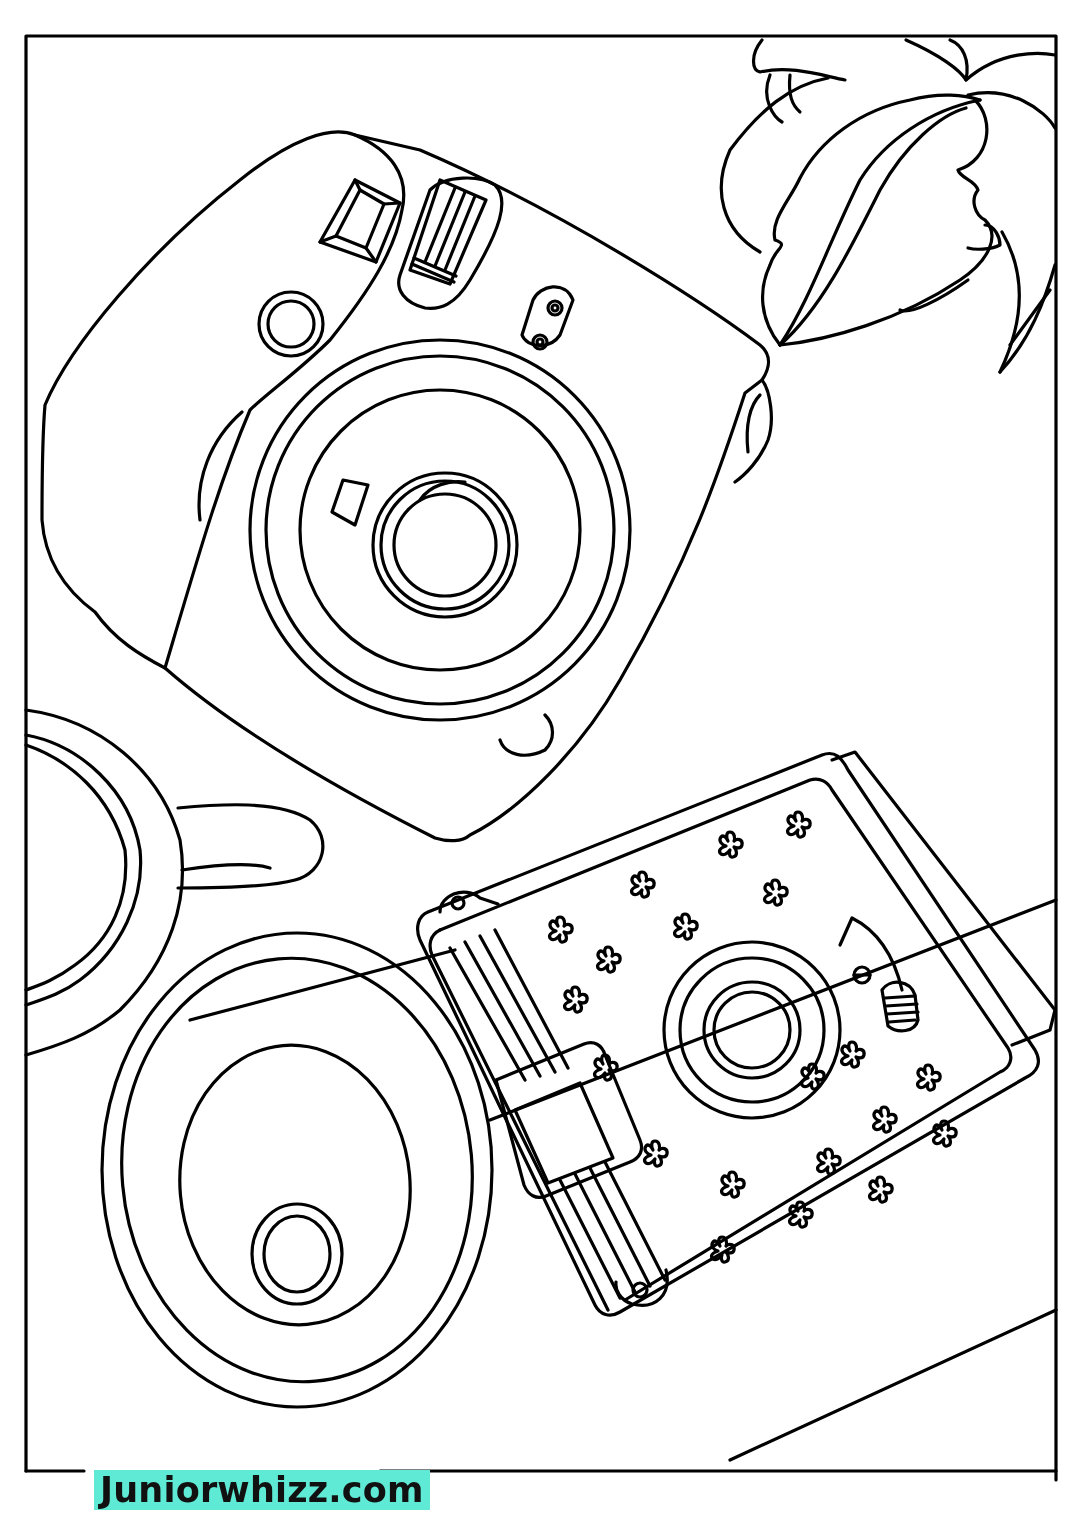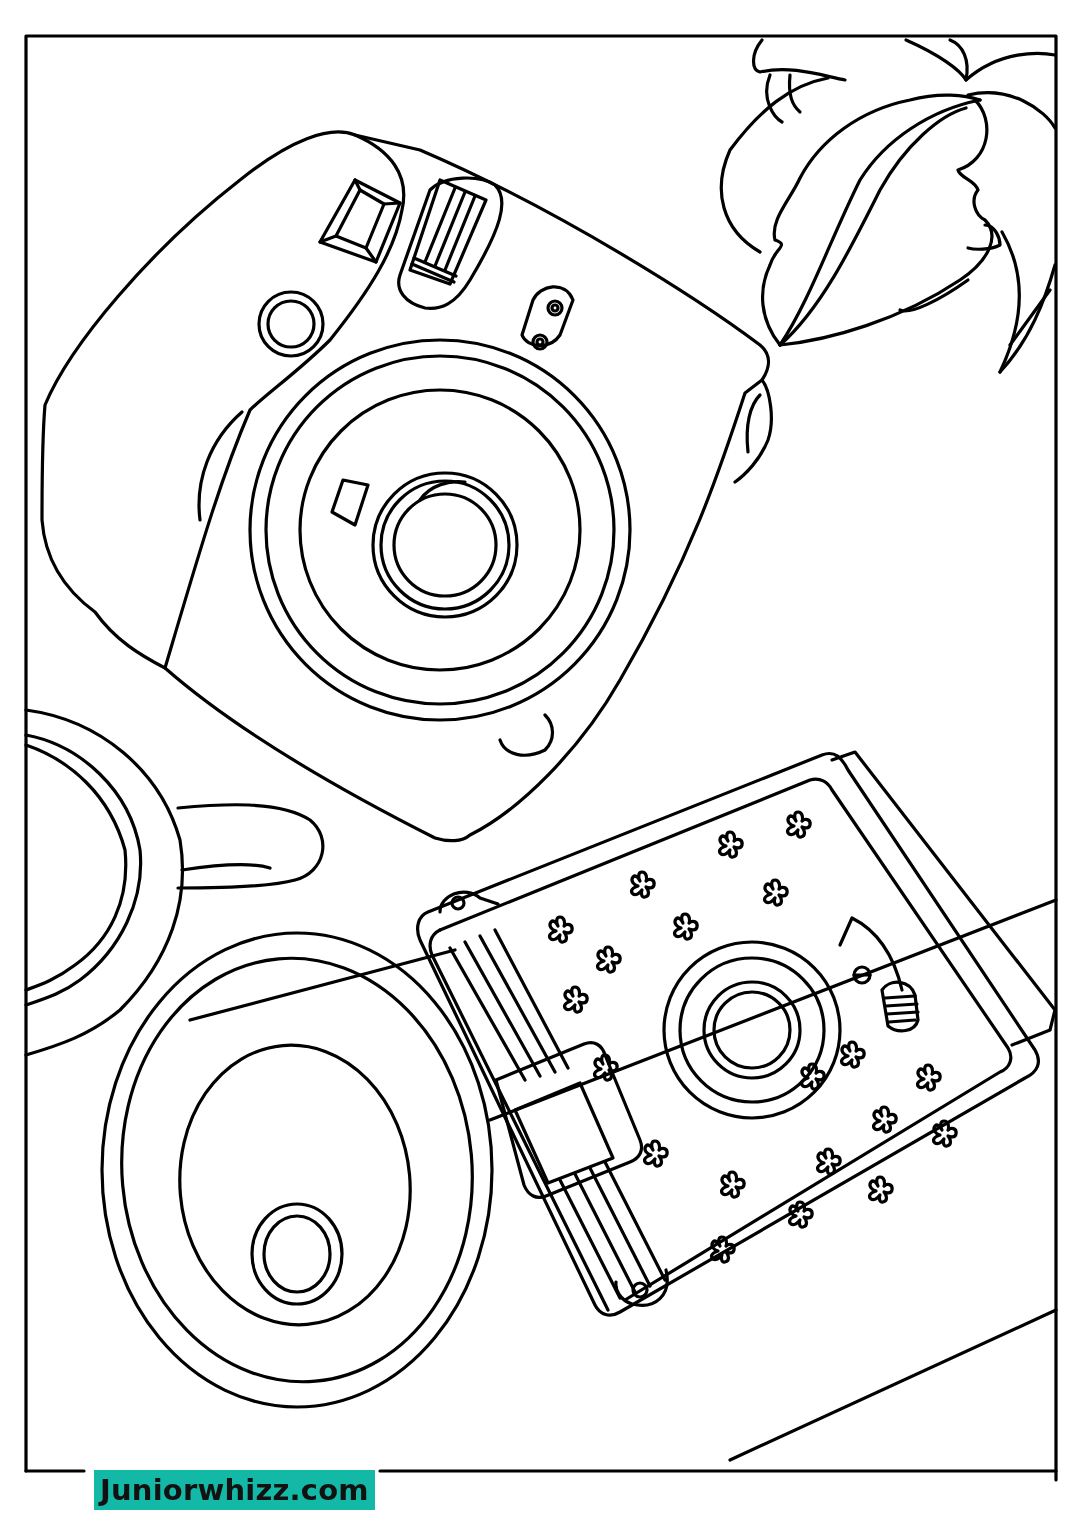--- a/index.html
+++ b/index.html
@@ -1,22 +1,22 @@
 <!DOCTYPE html>
 <html><head>
   <meta charset="utf-8">
   <style>
     html, body { margin: 0; padding: 0; background: #ffffff; }
     body { width: 1086px; height: 1536px; position: relative; overflow: hidden; }
     #art { position: absolute; left: 0; top: 0; width: 1086px; height: 1536px; }
     #art * { fill: none; stroke: #000; stroke-width: 3.2; stroke-linecap: round; stroke-linejoin: round; }
     .footer {
       position: absolute; left: 94px; top: 1470px; height: 40px;
-      font-family: "DejaVu Sans", sans-serif; font-weight: bold; font-size: 29px;
-      color: #111; background: #14b8a6; padding: 0 6px; line-height: 40px; letter-spacing: 0.2px;
+      font-family: "DejaVu Sans", sans-serif; font-weight: bold; font-size: 35px;
+      color: #111; background: #5eead4; padding: 0 6px; line-height: 40px; letter-spacing: 0.2px;
     }
   </style>
 </head>
 <body>
 
 <svg id="art" viewBox="0 0 1086 1536" xmlns="http://www.w3.org/2000/svg">
   <defs>
     <g id="flower">
       <path d="M0,-13 C5,-13 5,-6 4,-4 C7,-7 13,-6 12,0 C11,4 6,3 4,2 C7,5 8,11 3,12 C-1,13 -1,7 0,5 C-2,8 -7,12 -10,8 C-12,4 -7,2 -4,1 C-8,0 -12,-4 -9,-8 C-6,-11 -3,-6 -2,-4 C-4,-8 -4,-13 0,-13 Z"></path>
     </g>

